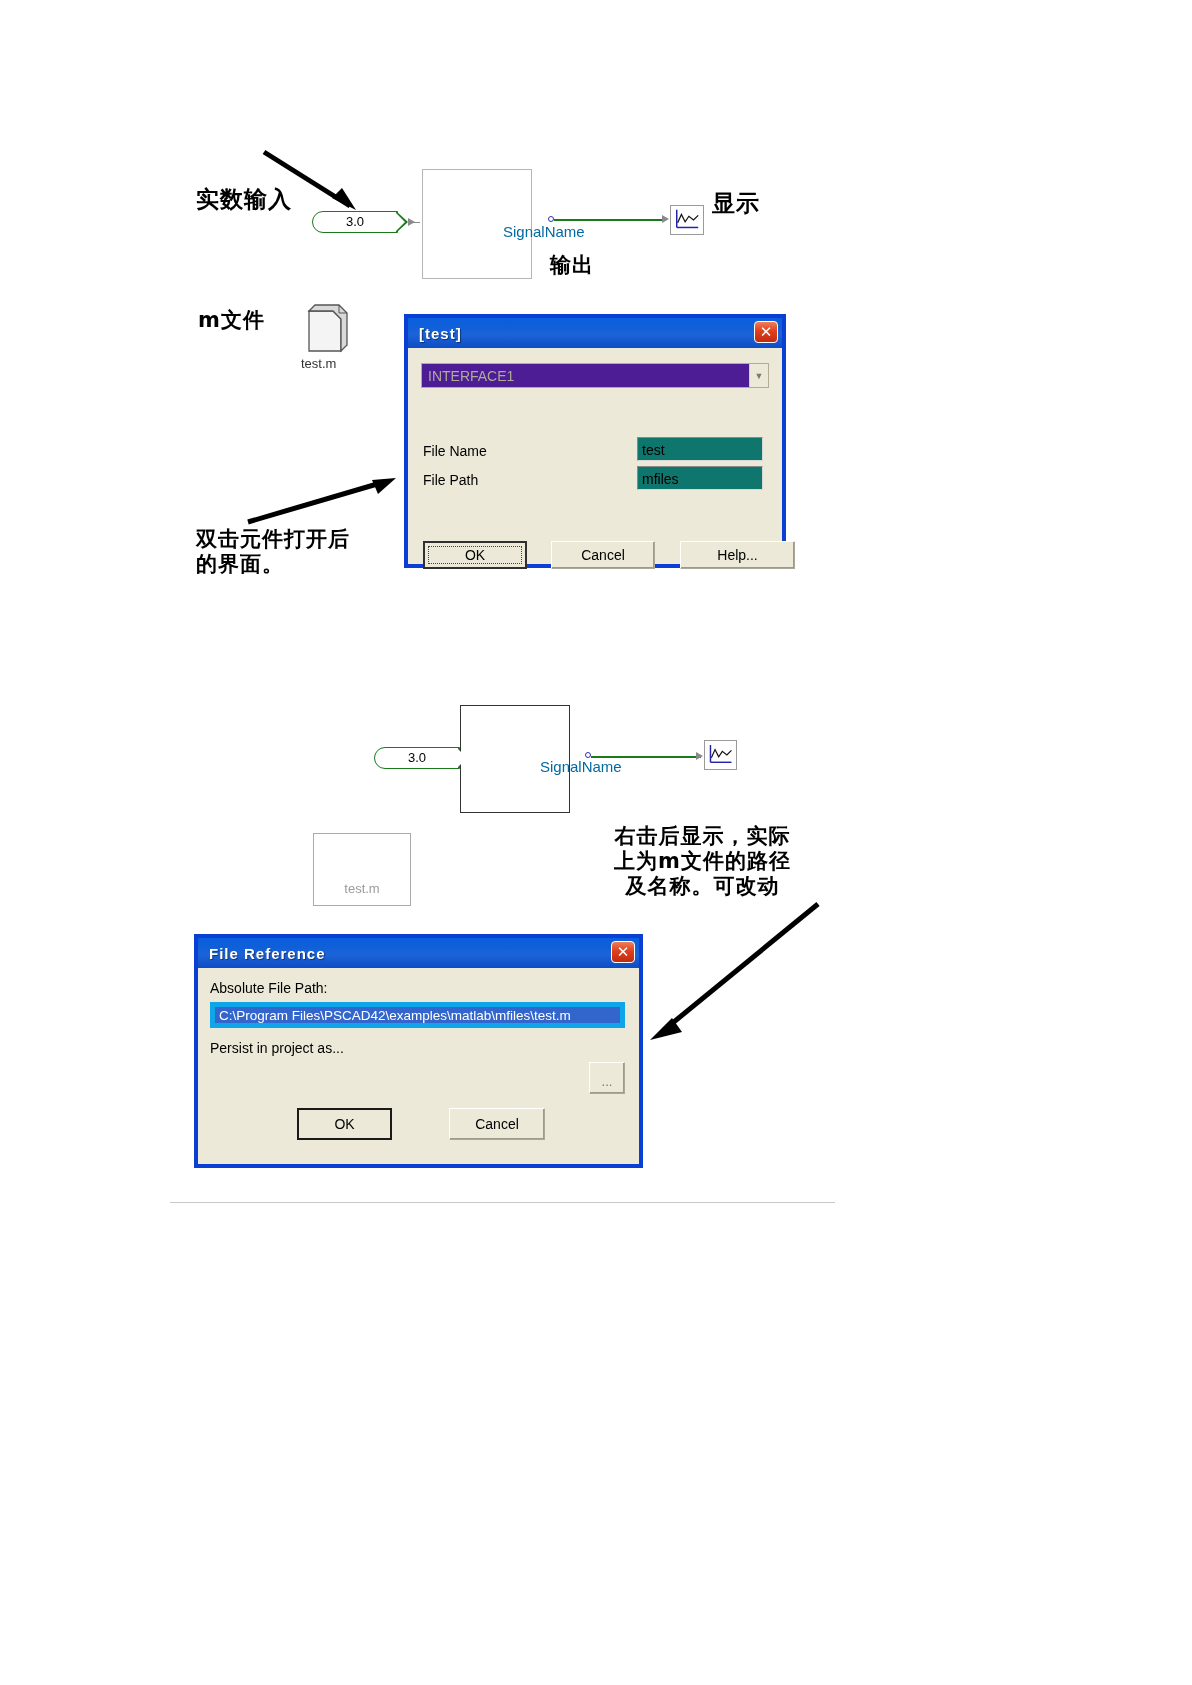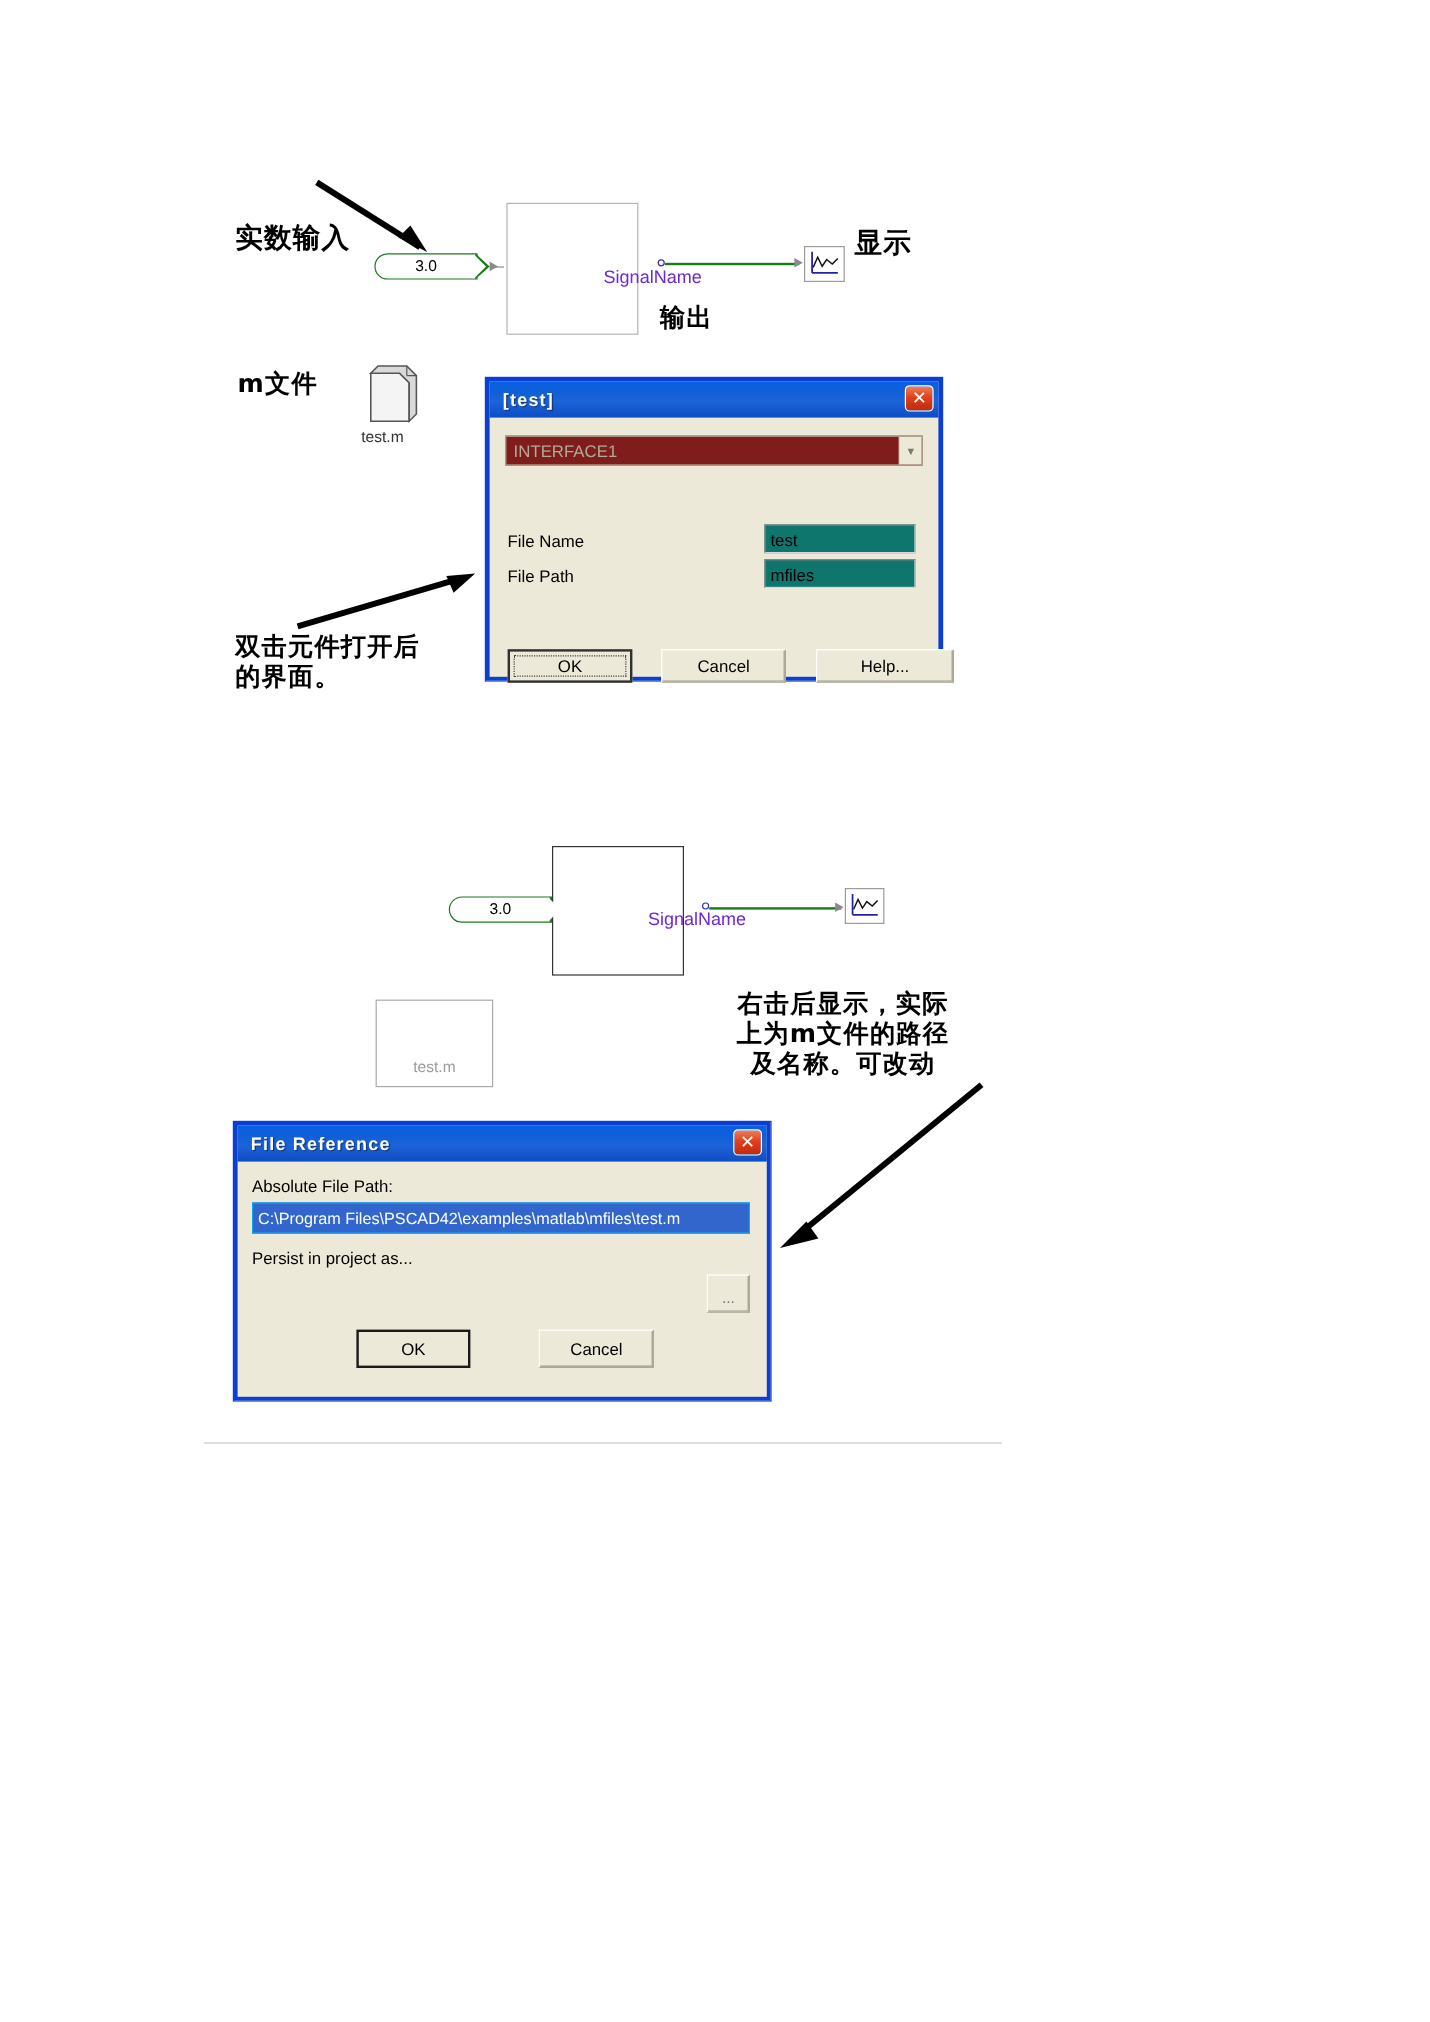--- a/index.html
+++ b/index.html
@@ -69,21 +69,21 @@
     border-bottom:4px solid transparent;
     border-left:7px solid #8a8a8a;
   }
 
   .ifc-box{ position:absolute; background:#fff; }
   .ifc-box.light{ border:1.2px solid #b5b5b5; }
   .ifc-box.dark { border:1.6px solid #333333; }
 
   .signal-label{
     position:absolute;
-    color:#6d28d9;
+    color:#0369a1;
     font-family:"Liberation Sans", sans-serif;
     font-size:15px;
     white-space:nowrap;
   }
   .node-dot{
     position:absolute;
     width:6px;height:6px;border-radius:50%;
     border:1px solid #3333aa;background:#ffffff;
   }
 
@@ -151,21 +151,21 @@
     font-weight:bold;
     font-size:15px;
     line-height:20px;
     text-align:center;
     cursor:pointer;
   }
   .dlg-body{ position:relative; width:100%; height:calc(100% - 30px); }
 
   .combo{
     position:absolute;
-    background:#7f1d1d;
+    background:#4c1d95;
     border:1px solid #b3ab93;
     display:flex; align-items:center;
   }
   .combo-text{
     flex:1;
     padding-left:6px;
     font-size:14px;
     color:#b0ab99;
     white-space:nowrap;
   }
@@ -192,21 +192,21 @@
     color:#000;
     padding:1px 0 0 4px;
     line-height:normal;
     display:flex;align-items:center;
     white-space:nowrap;
     overflow:hidden;
   }
   .txtfield.selected{
     background:#3366cc;
     color:#ffffff;
-    border:1px solid #0ea5e9;
+    border:5px solid #0ea5e9;
   }
 
   .btn{
     position:absolute;
     background:#ece9d8;
     border:1px solid #404040;
     border-top-color:#ffffff;
     border-left-color:#ffffff;
     box-shadow: inset -1px -1px 0 #9d9a8b;
     font-size:14px;

